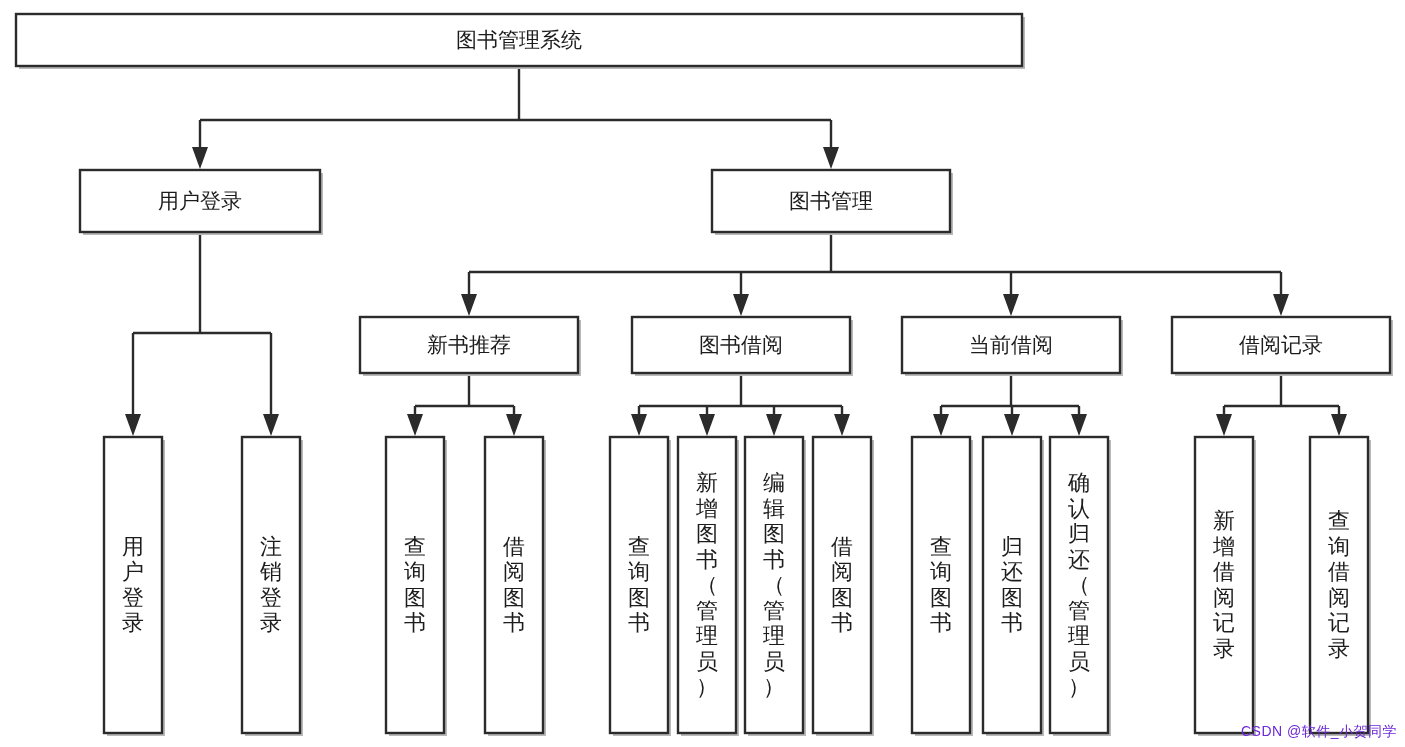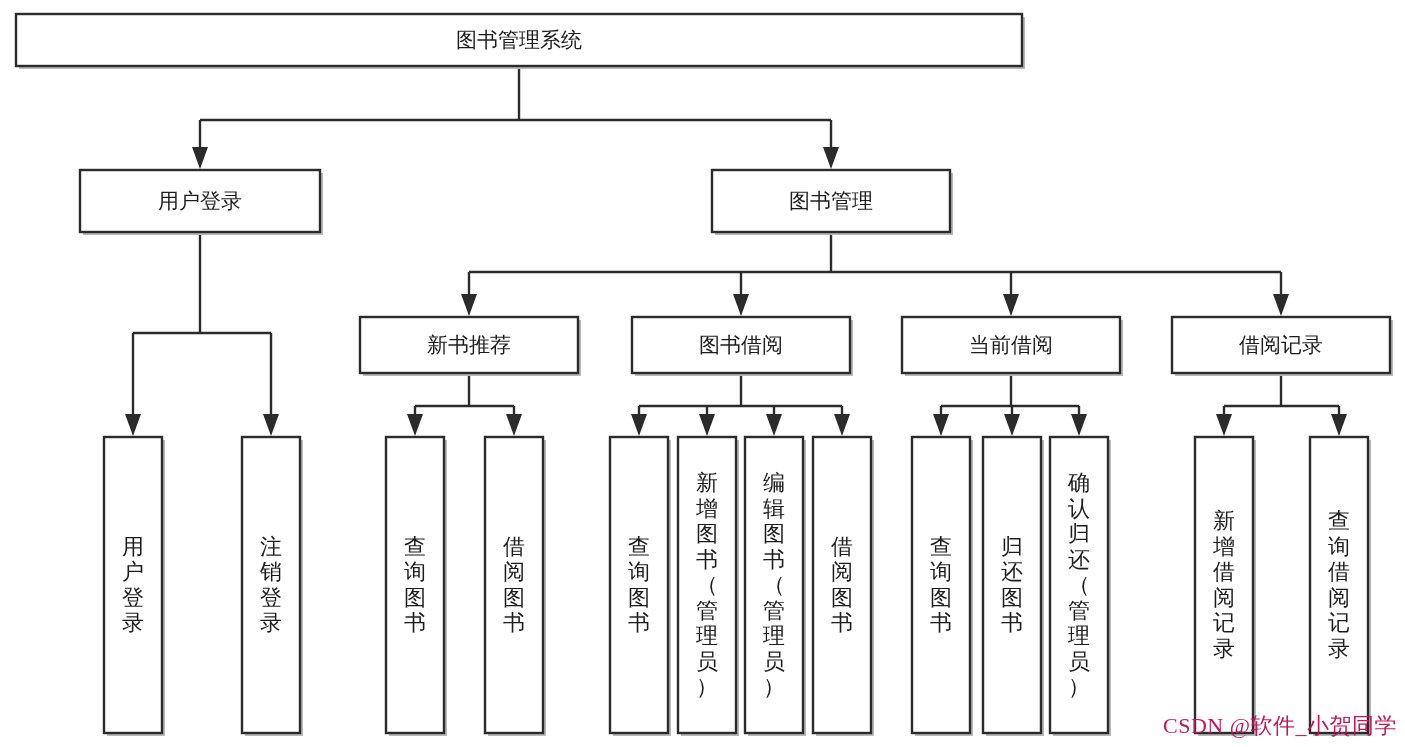--- a/index.html
+++ b/index.html
@@ -56,23 +56,23 @@
   .node-label-v {
     font-family: "DejaVu Sans", "Liberation Sans", sans-serif;
     font-size: 22px;
     fill: #1c1c1c;
     text-anchor: middle;
   }
   .watermark {
     position: absolute;
     right: 8px;
     bottom: 6px;
-    font-family: Liberation Serif, serif;
-    font-size: 22px;
-    color: #be185d;
+    font-family: Liberation Sans, sans-serif;
+    font-size: 14px;
+    color: #6d28d9;
     white-space: nowrap;
     letter-spacing: 0.5px;
     pointer-events: none;
     user-select: none;
   }
 </style>
 </head>
 <body>
 
 <div id="diagram-root">

